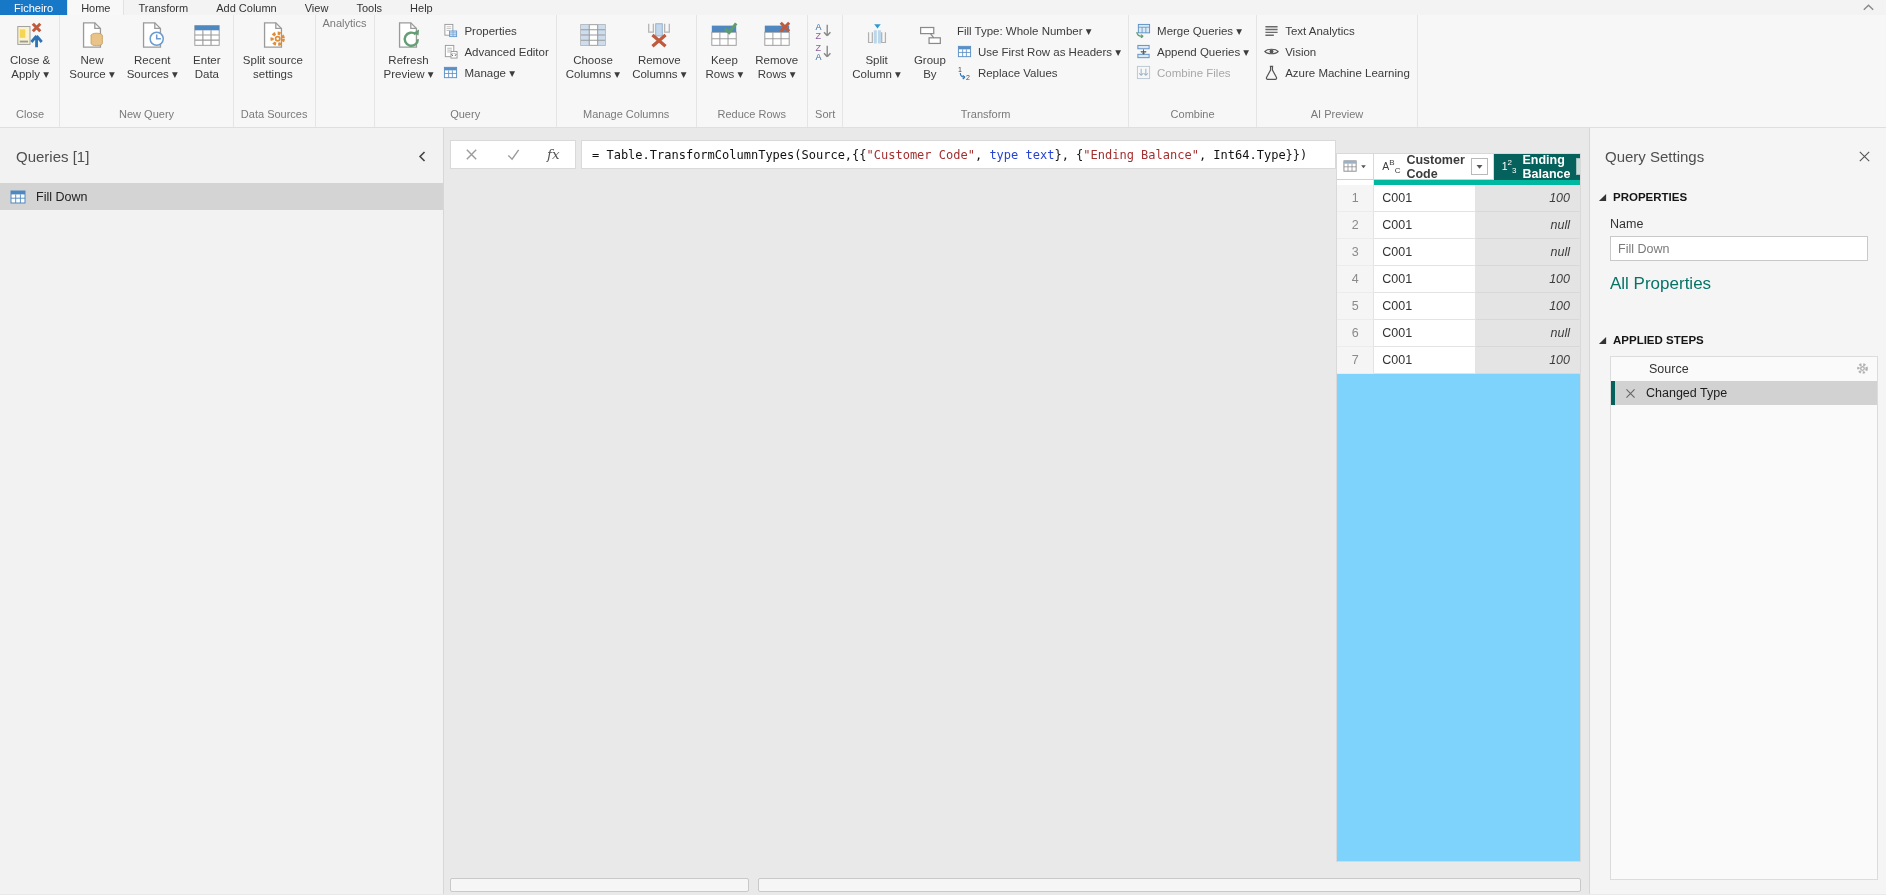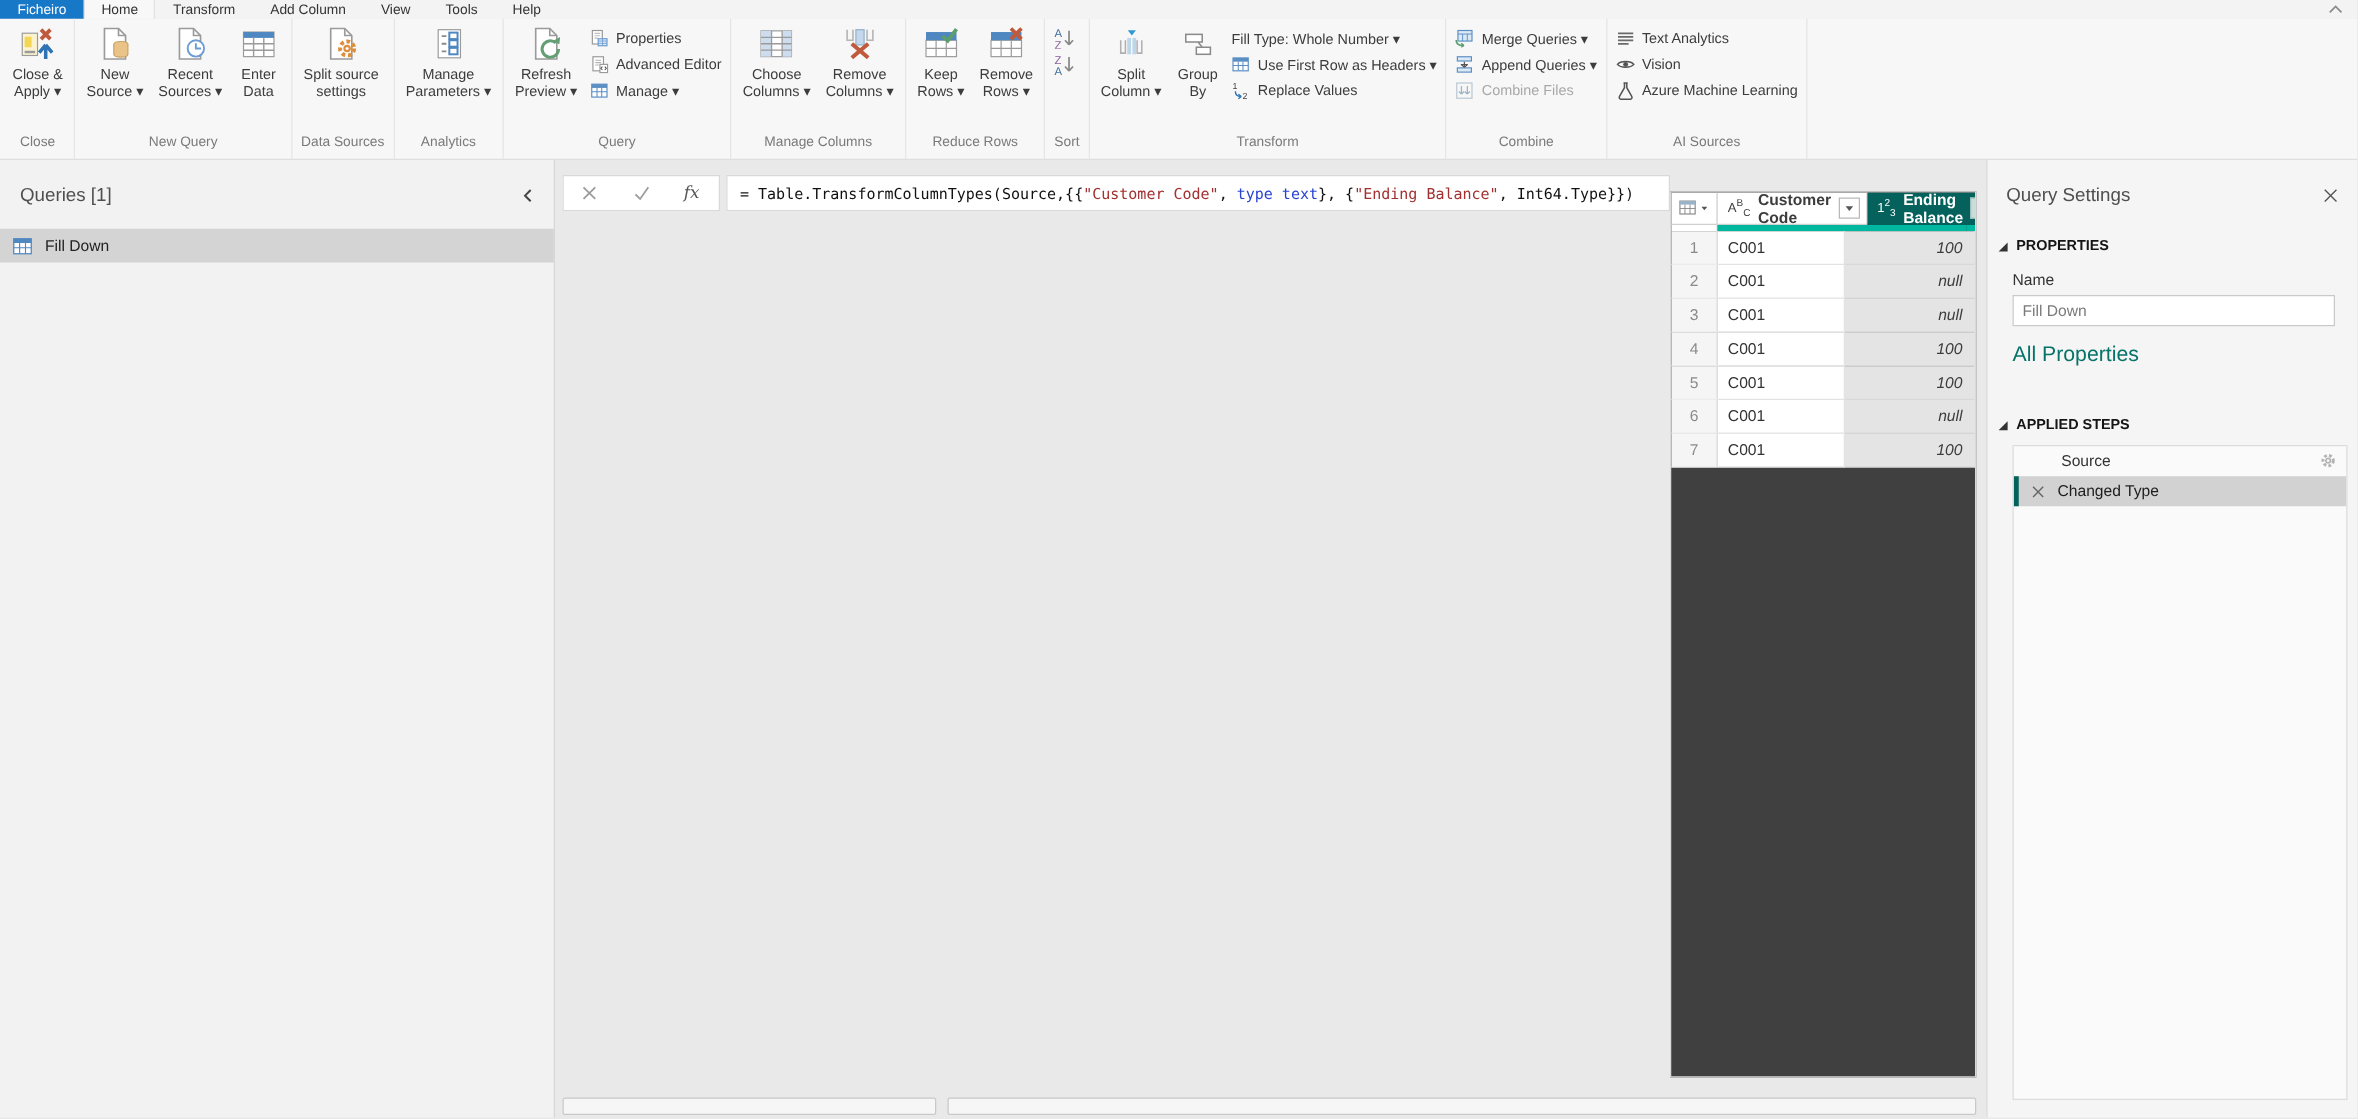--- a/index.html
+++ b/index.html
@@ -42,21 +42,21 @@
   .cpanel { flex:1; display:flex; flex-direction:row; padding:12px 8px 0 6px; position:relative; background:#e9e9e9; min-width:0; }
   .frow { display:flex; gap:5px; height:29px; flex:none; }
   .fbtns { width:126px; flex:none; background:#fff; border:1px solid #d9d9d9; display:flex; align-items:center; justify-content:space-between; padding:0 13px; }
   .fbtn { width:15px; height:15px; color:#9b9b9b; cursor:default; }
   .fxg { font-family:"DejaVu Serif",serif; font-style:italic; font-size:13.5px; color:#555; line-height:15px; }
   .finput { flex:1; background:#fff; border:1px solid #d9d9d9; display:flex; align-items:center; padding:0 28px 0 10px; font-family:"DejaVu Sans Mono",monospace; font-size:12px; color:#111; position:relative; white-space:pre; overflow:hidden; }
   .seg-string { color:#a33030; }
   .seg-keyword { color:#2744d1; }
   .fchevron { position:absolute; right:9px; top:8px; width:13px; height:13px; color:#555; }
 
-  .gridwrap { margin-top:13px; background:#404040; border:1px solid #d9d9d9; flex:1; margin-bottom:32px; overflow:hidden; position:relative; }
+  .gridwrap { margin-top:13px; background:#7dd3fc; border:1px solid #d9d9d9; flex:1; margin-bottom:32px; overflow:hidden; position:relative; }
   .thead { display:flex; height:26px; }
   .corner { width:37px; flex:none; border-right:1px solid #d9d9d9; border-bottom:1px solid #cfcfcf; display:flex; align-items:center; justify-content:center; gap:2px; background:#fff; }
   .cornercaret { width:7px; height:7px; color:#555; }
   .th { display:flex; align-items:center; gap:6px; padding:0 5px 0 8px; font-size:12.5px; font-weight:700; color:#3c3c3c; border-right:1px solid #d9d9d9; border-bottom:1px solid #cfcfcf; background:#fff; }
   .th.selected { background:var(--hdr); color:#fff; border-color:var(--hdr); }
   .tglyph { font-size:10.5px; font-weight:400; white-space:nowrap; }
   .tglyph .g1 { font-size:8px; vertical-align:super; }
   .tglyph .g2 { font-size:8px; vertical-align:sub; }
   .ddbtn { margin-left:auto; width:17px; height:17px; border:1px solid #b9b9b9; background:#fff; display:flex; align-items:center; justify-content:center; color:#555; flex:none; }
   .th.selected .ddbtn { background:#c9ddda; border-color:#9fc0bc; color:#2b2b2b; }
@@ -180,35 +180,20 @@
               <circle cx="21" cy="20" r="1.3" fill="#fff"></circle>
             </svg>
           </div>
           <div class="biglbl">Split source
 settings</div>
         </div>
       </div>
       <div class="rgrouplabel">Data Sources</div>
     </div>
     <div class="rgroup">
-      <div class="rrow">
-        <div class="bigbtn">
-          <div class="bigicon">
-            <svg viewBox="0 0 32 32" width="100%" height="100%">
-              <rect x="7" y="4" width="19" height="24" fill="#fff" stroke="#9a9a9a"></rect>
-              <path d="M10 9.5h4M10 16h4M10 22.5h4" stroke="#8a8a8a" stroke-width="1.6"></path>
-              <rect x="16.5" y="6.5" width="7" height="5.5" fill="none" stroke="#4f87c0" stroke-width="1.7"></rect>
-              <rect x="16.5" y="13" width="7" height="5.5" fill="none" stroke="#4f87c0" stroke-width="1.7"></rect>
-              <rect x="16.5" y="19.5" width="7" height="5.5" fill="none" stroke="#4f87c0" stroke-width="1.7"></rect>
-            </svg>
-          </div>
-          <div class="biglbl">Manage
-Parameters ▾</div>
-        </div>
-      </div>
       <div class="rgrouplabel">Analytics</div>
     </div>
     <div class="rgroup">
       <div class="rrow">
         <div class="bigbtn">
           <div class="bigicon">
             <svg viewBox="0 0 32 32" width="100%" height="100%">
               <path d="M7 3h12l6 6v20H7z" fill="#fff" stroke="#9a9a9a" stroke-width="1.4"></path>
               <path d="M19 3v6h6" fill="none" stroke="#9a9a9a" stroke-width="1.4"></path>
               <path d="M26.5 20.5a7 7 0 1 1-2.3-5.2" fill="none" stroke="#649e74" stroke-width="2.6"></path>
@@ -451,21 +436,21 @@
           <div class="stackitem">
             <span class="smicon">
               <svg viewBox="0 0 16 16" width="100%" height="100%">
                 <path d="M6.2 1.5h3.6M7 1.5v4L2.8 13a1.6 1.6 0 0 0 1.4 2.4h7.6a1.6 1.6 0 0 0 1.4-2.4L9 5.5v-4" fill="none" stroke="#555" stroke-width="1.3"></path>
               </svg>
             </span>
             <span class="smlbl">Azure Machine Learning</span>
           </div>
         </div>
       </div>
-      <div class="rgrouplabel">AI Sources</div>
+      <div class="rgrouplabel">AI Preview</div>
     </div>
   </div>
 
 <div class="main">
 
   <div class="lpanel">
     <div class="lp-header">
       <span>Queries [1]</span>
       <span class="lp-collapse">
         <svg viewBox="0 0 16 16" width="100%" height="100%">

